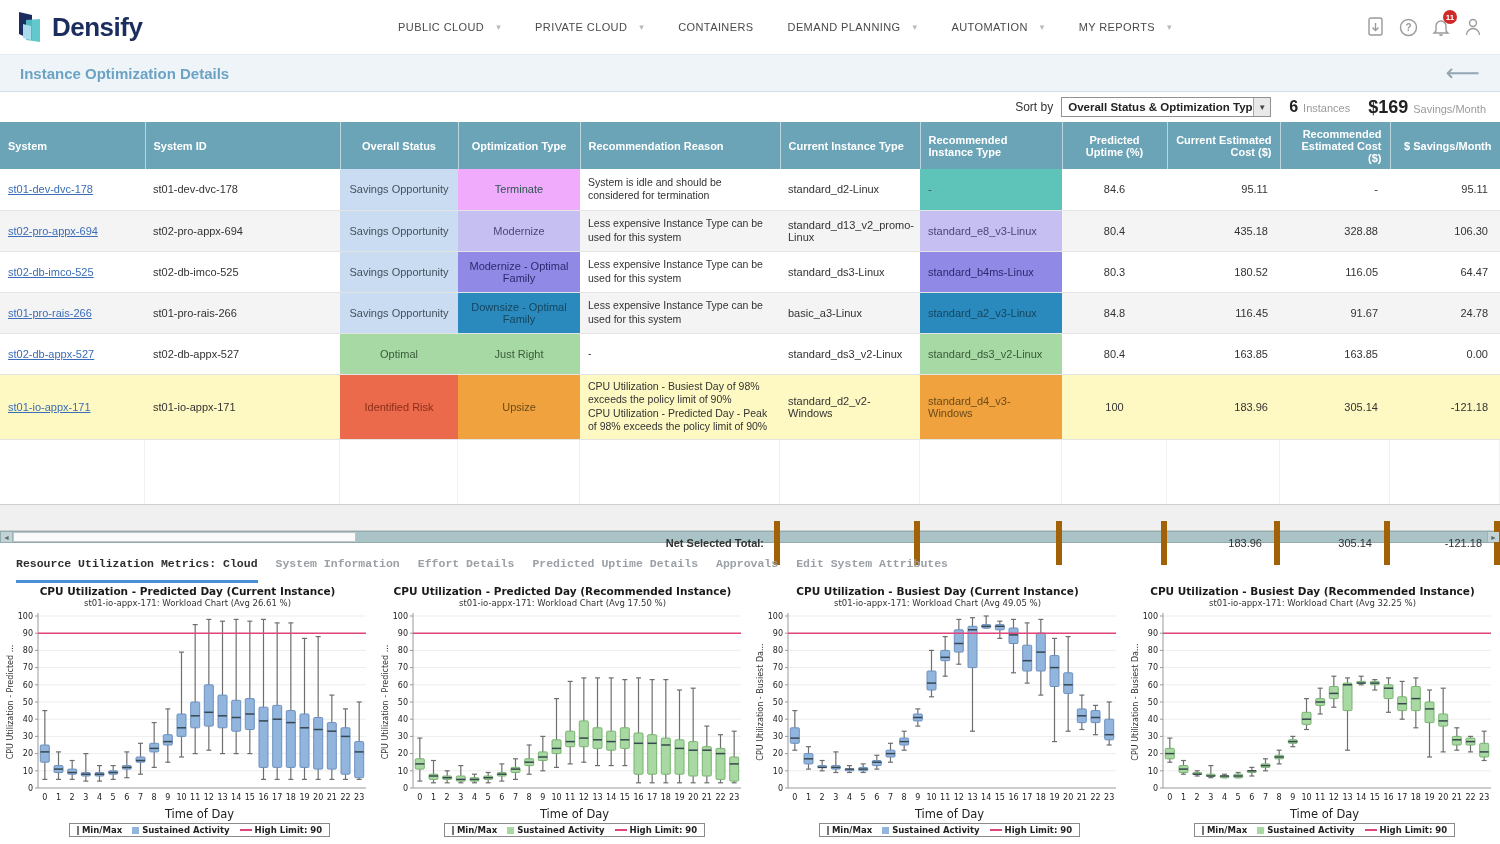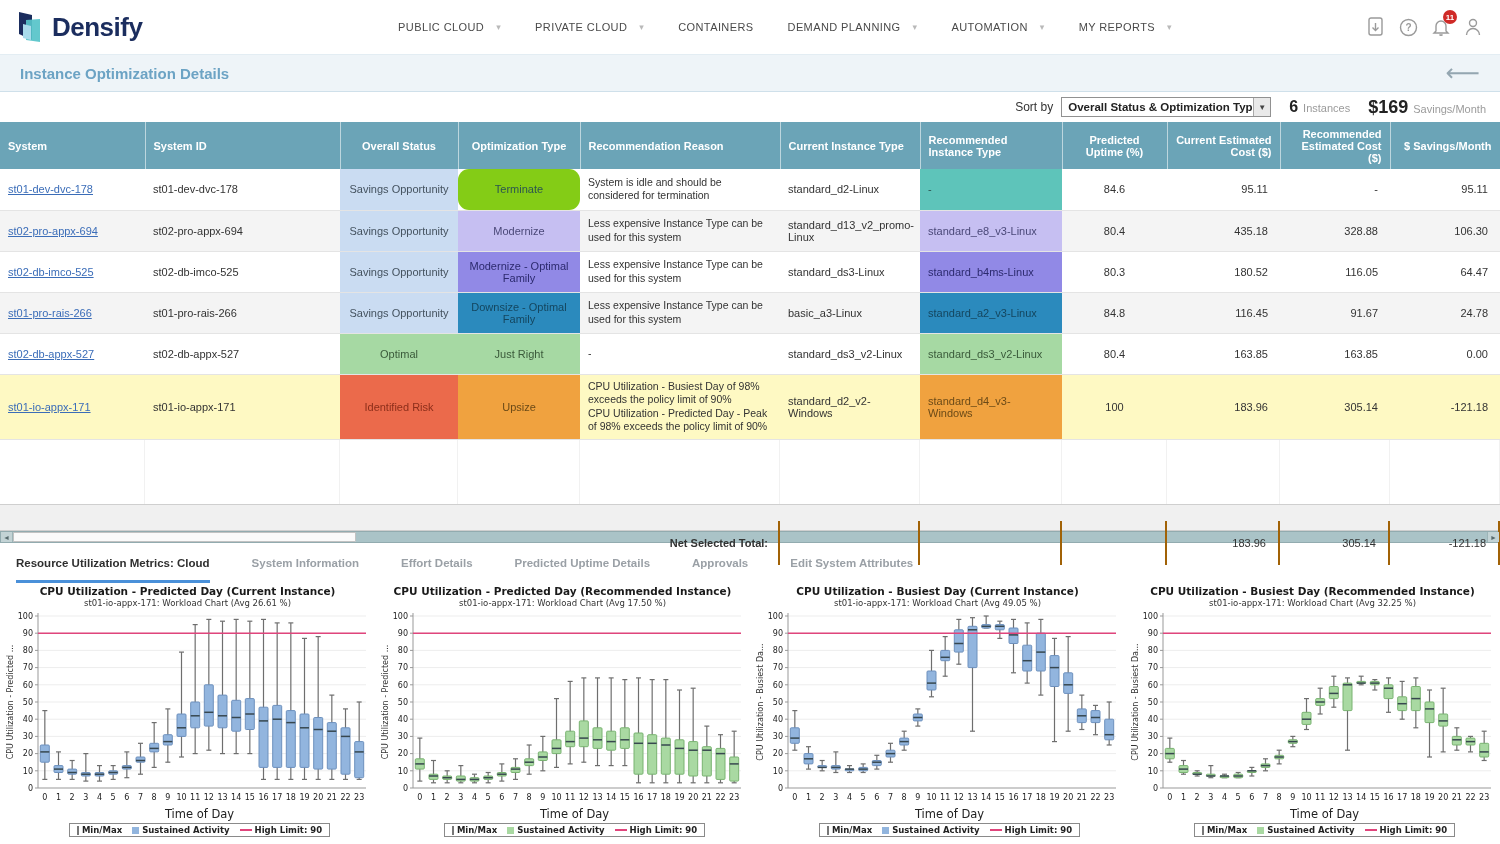--- a/index.html
+++ b/index.html
@@ -49,32 +49,32 @@
   td.ac { text-align:center; } td.ar { text-align:right; padding-right:12px; }
   td.reason { white-space:pre-line; line-height:1.3; font-size:10.5px; }
   a.syslink { color:#3b6db8; text-decoration:underline; }
   tr.r1 td { height:41px; } 
   
   .spacer-grid { display:grid; grid-template-columns:145px 195px 118px 122px 200px 140px 142px 105px 113px 110px 110px; height:64px; }
   .spacer-grid div { border-right:1px solid #f1f1f1; }
   .total-row { display:grid; grid-template-columns:780px 140px 142px 105px 113px 110px 110px;
                background:#f0f0f0; border-top:1px solid #cfcfcf; border-bottom:1px solid #cfcfcf; height:27px; align-items:center;
                font-size:11px; color:#333; }
-  .total-row > div { height:100%; display:flex; align-items:center; border-right:2px solid #a16207;margin-top:32px; }
+  .total-row > div { height:100%; display:flex; align-items:center; border-right:6px solid #a16207;margin-top:32px; }
   .total-label { justify-content:flex-end; font-weight:bold; padding-right:10px; }
   .total-val { justify-content:flex-end; padding-right:12px; }
 
   
   .hscroll { height:12px; background:#aac3c7; border:1px solid #92abaf; display:flex; align-items:stretch; }
   .hs-btn { width:12px; background:#c3d3d5; border-right:1px solid #9db4b7; font-size:7px; color:#56696c; display:flex; align-items:center; justify-content:center; }
   .hs-btn.right { border-right:none; border-left:1px solid #9db4b7; margin-left:auto; }
   .hs-thumb { width:343px; background:#fafafa; border:1px solid #c2c2c2; border-radius:1px; }
 
   
-  .tabs { display:flex; gap:42px; padding:14px 0 0 16px; height:40px; }
+  .tabs { display:flex; gap:18px; padding:14px 0 0 16px; height:40px;font-family:Liberation Mono, monospace; }
   .tab { font-size:11.5px; color:#9aa0a6; font-weight:bold; padding-bottom:6px; cursor:pointer; white-space:nowrap; }
   .tab.active { color:#2f2f2f; border-bottom:3px solid #4a90d9; }
 
   
   .charts { display:flex; }
   .chart { width:375px; display:flex; flex-direction:column; align-items:center; font-family:"DejaVu Sans", sans-serif; }
   .chart-title { font-size:10.5px; font-weight:bold; color:#1a1a1a; margin-top:2px; text-align:center; }
   .chart-subtitle { font-size:8.5px; color:#333; margin:1px 0 1px; text-align:center; }
   .chart-xlabel { font-size:11.5px; color:#222; text-align:right; margin:-2px 0 2px 24px; }
   .chart-legend { border:1px solid #8a8a8a; font-size:8.5px; color:#222; padding:1px 7px; display:flex; gap:10px; align-items:center; margin-left:24px; background:#fff; }
@@ -202,21 +202,21 @@
         <th class="ar">Current Estimated Cost ($)</th>
         <th class="ar">Recommended Estimated Cost ($)</th>
         <th class="ar">$ Savings/Month</th>
       </tr>
     </thead>
     <tbody>
         <tr class="r1">
           <td><a class="syslink" href="#">st01-dev-dvc-178</a></td>
           <td>st01-dev-dvc-178</td>
           <td class="ac" style="background-color: rgb(202, 220, 242); color: rgb(68, 82, 95);">Savings Opportunity</td>
-          <td class="ac" style="background-color: #84cc16; color: rgb(44, 85, 80); border-radius: 11px;">Terminate</td>
+          <td class="ac" style="background-color: #f0abfc; color: rgb(44, 85, 80);">Terminate</td>
           <td class="reason">System is idle and should be considered for termination</td>
           <td>standard_d2-Linux</td>
           <td style="background-color: rgb(94, 196, 186); color: rgb(44, 85, 80);">-</td>
           <td class="ac">84.6</td>
           <td class="ar">95.11</td>
           <td class="ar">-</td>
           <td class="ar">95.11</td>
         </tr>
         <tr class="r1">
           <td><a class="syslink" href="#">st02-pro-appx-694</a></td>

